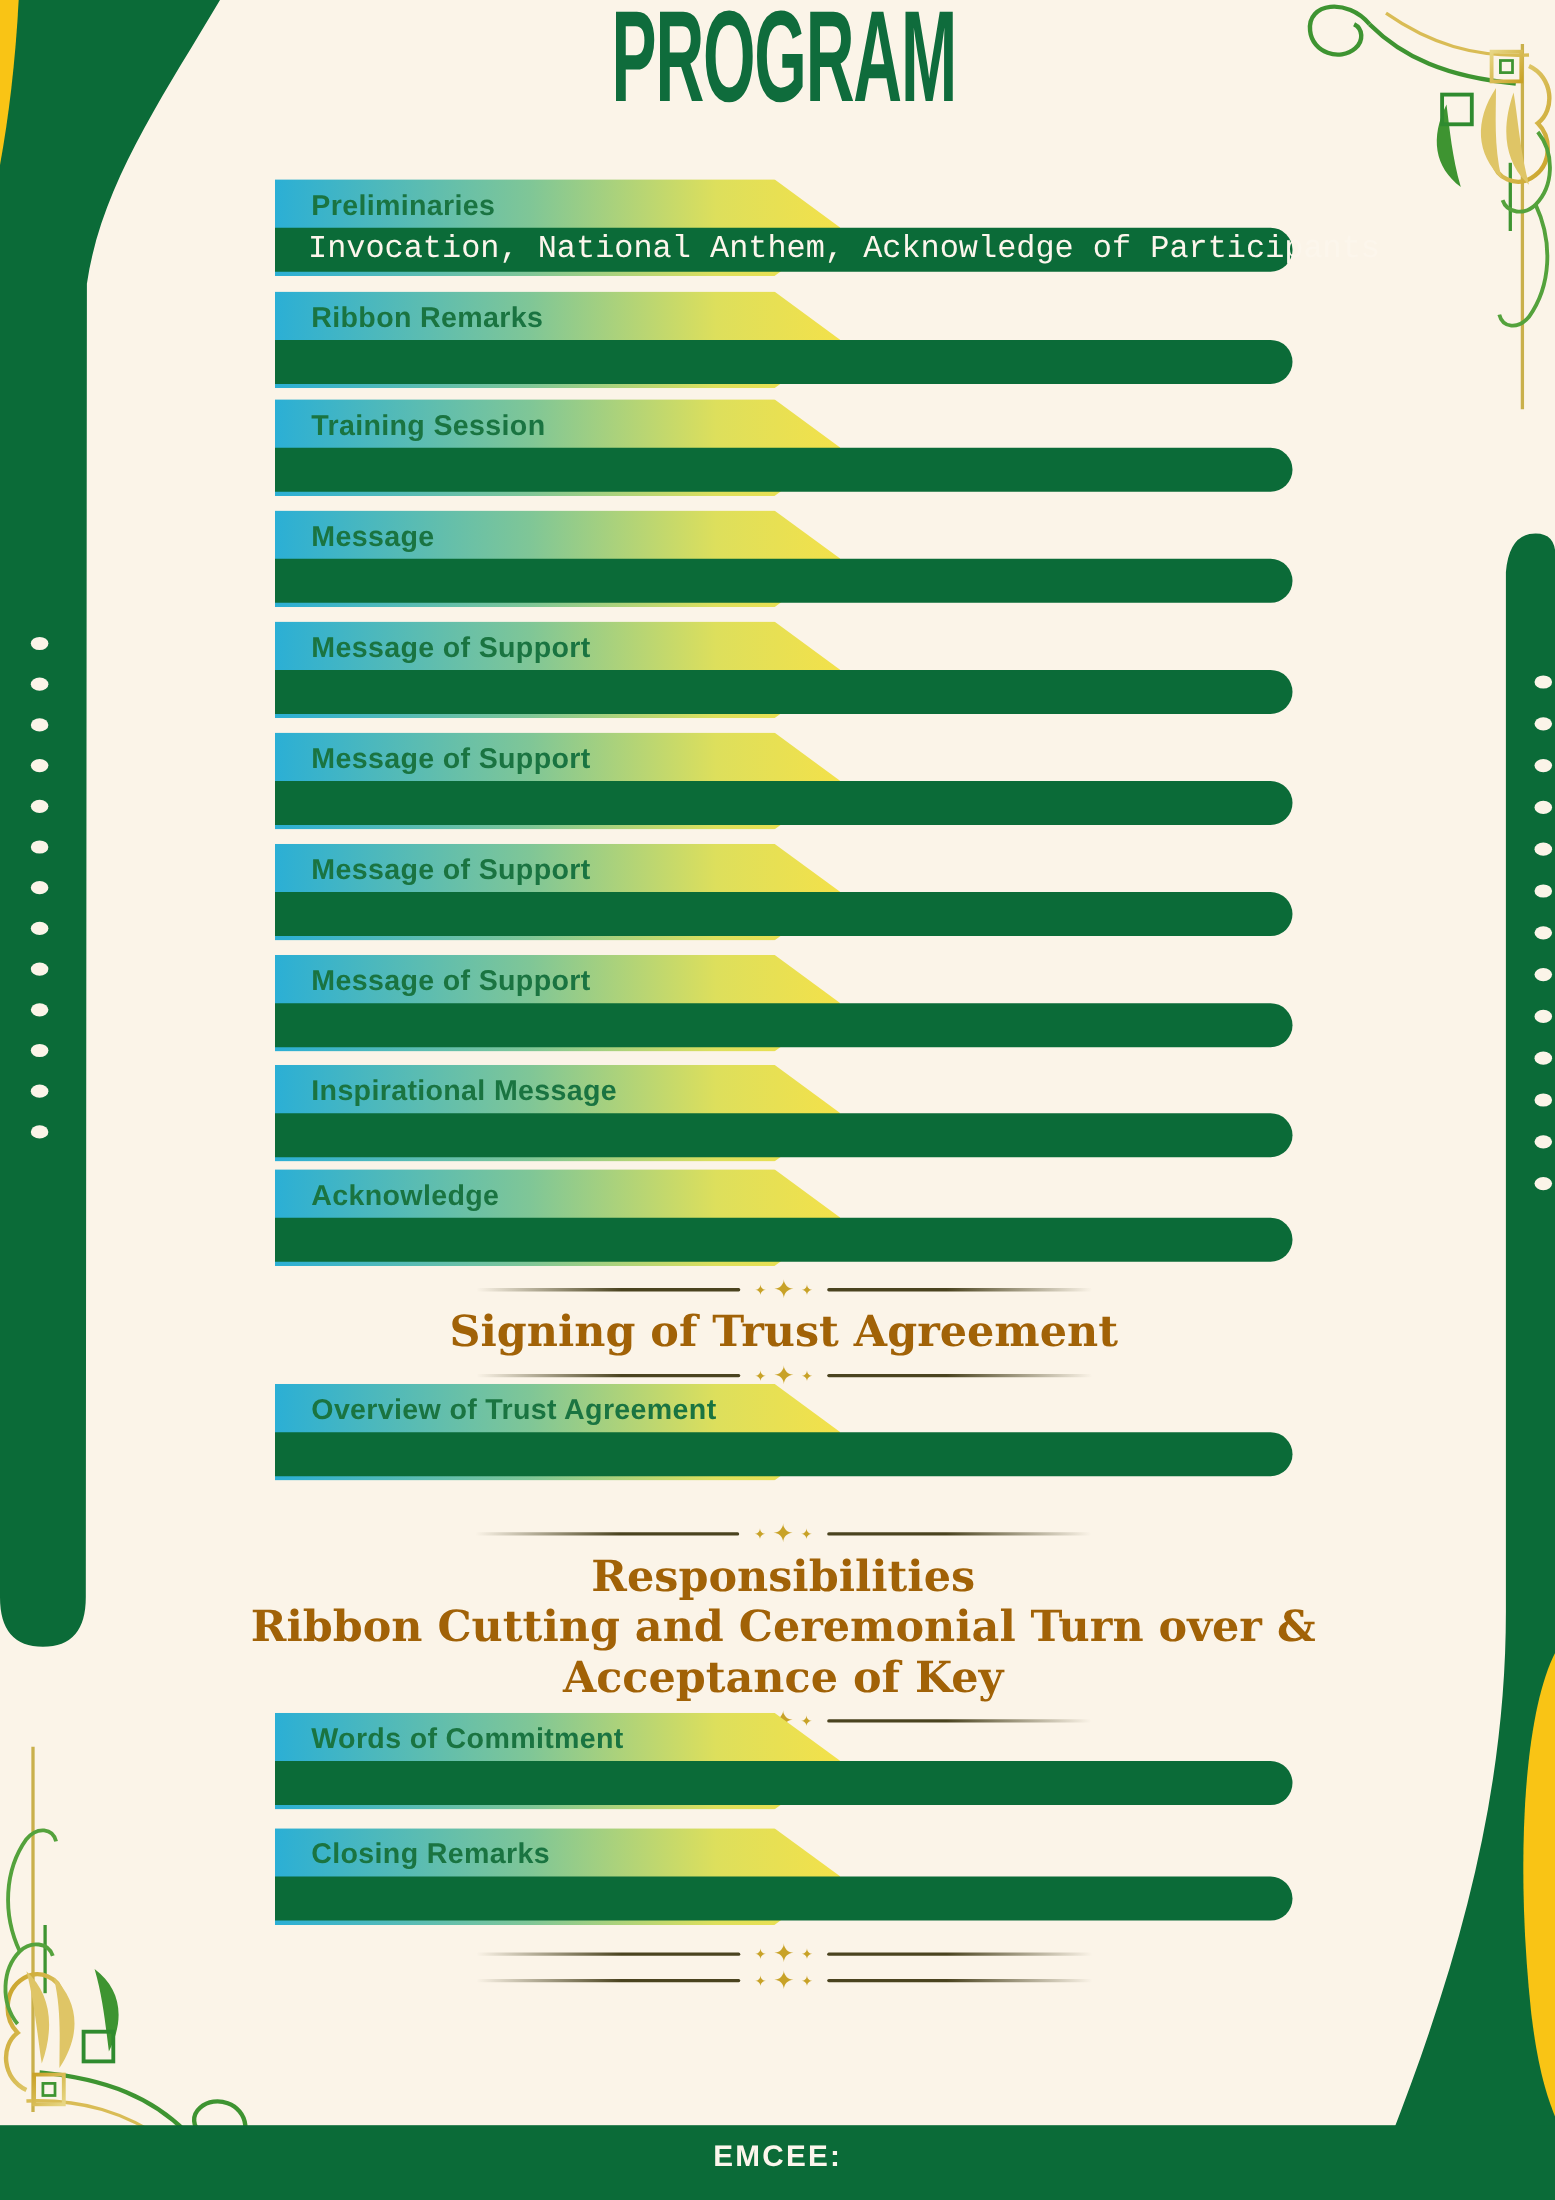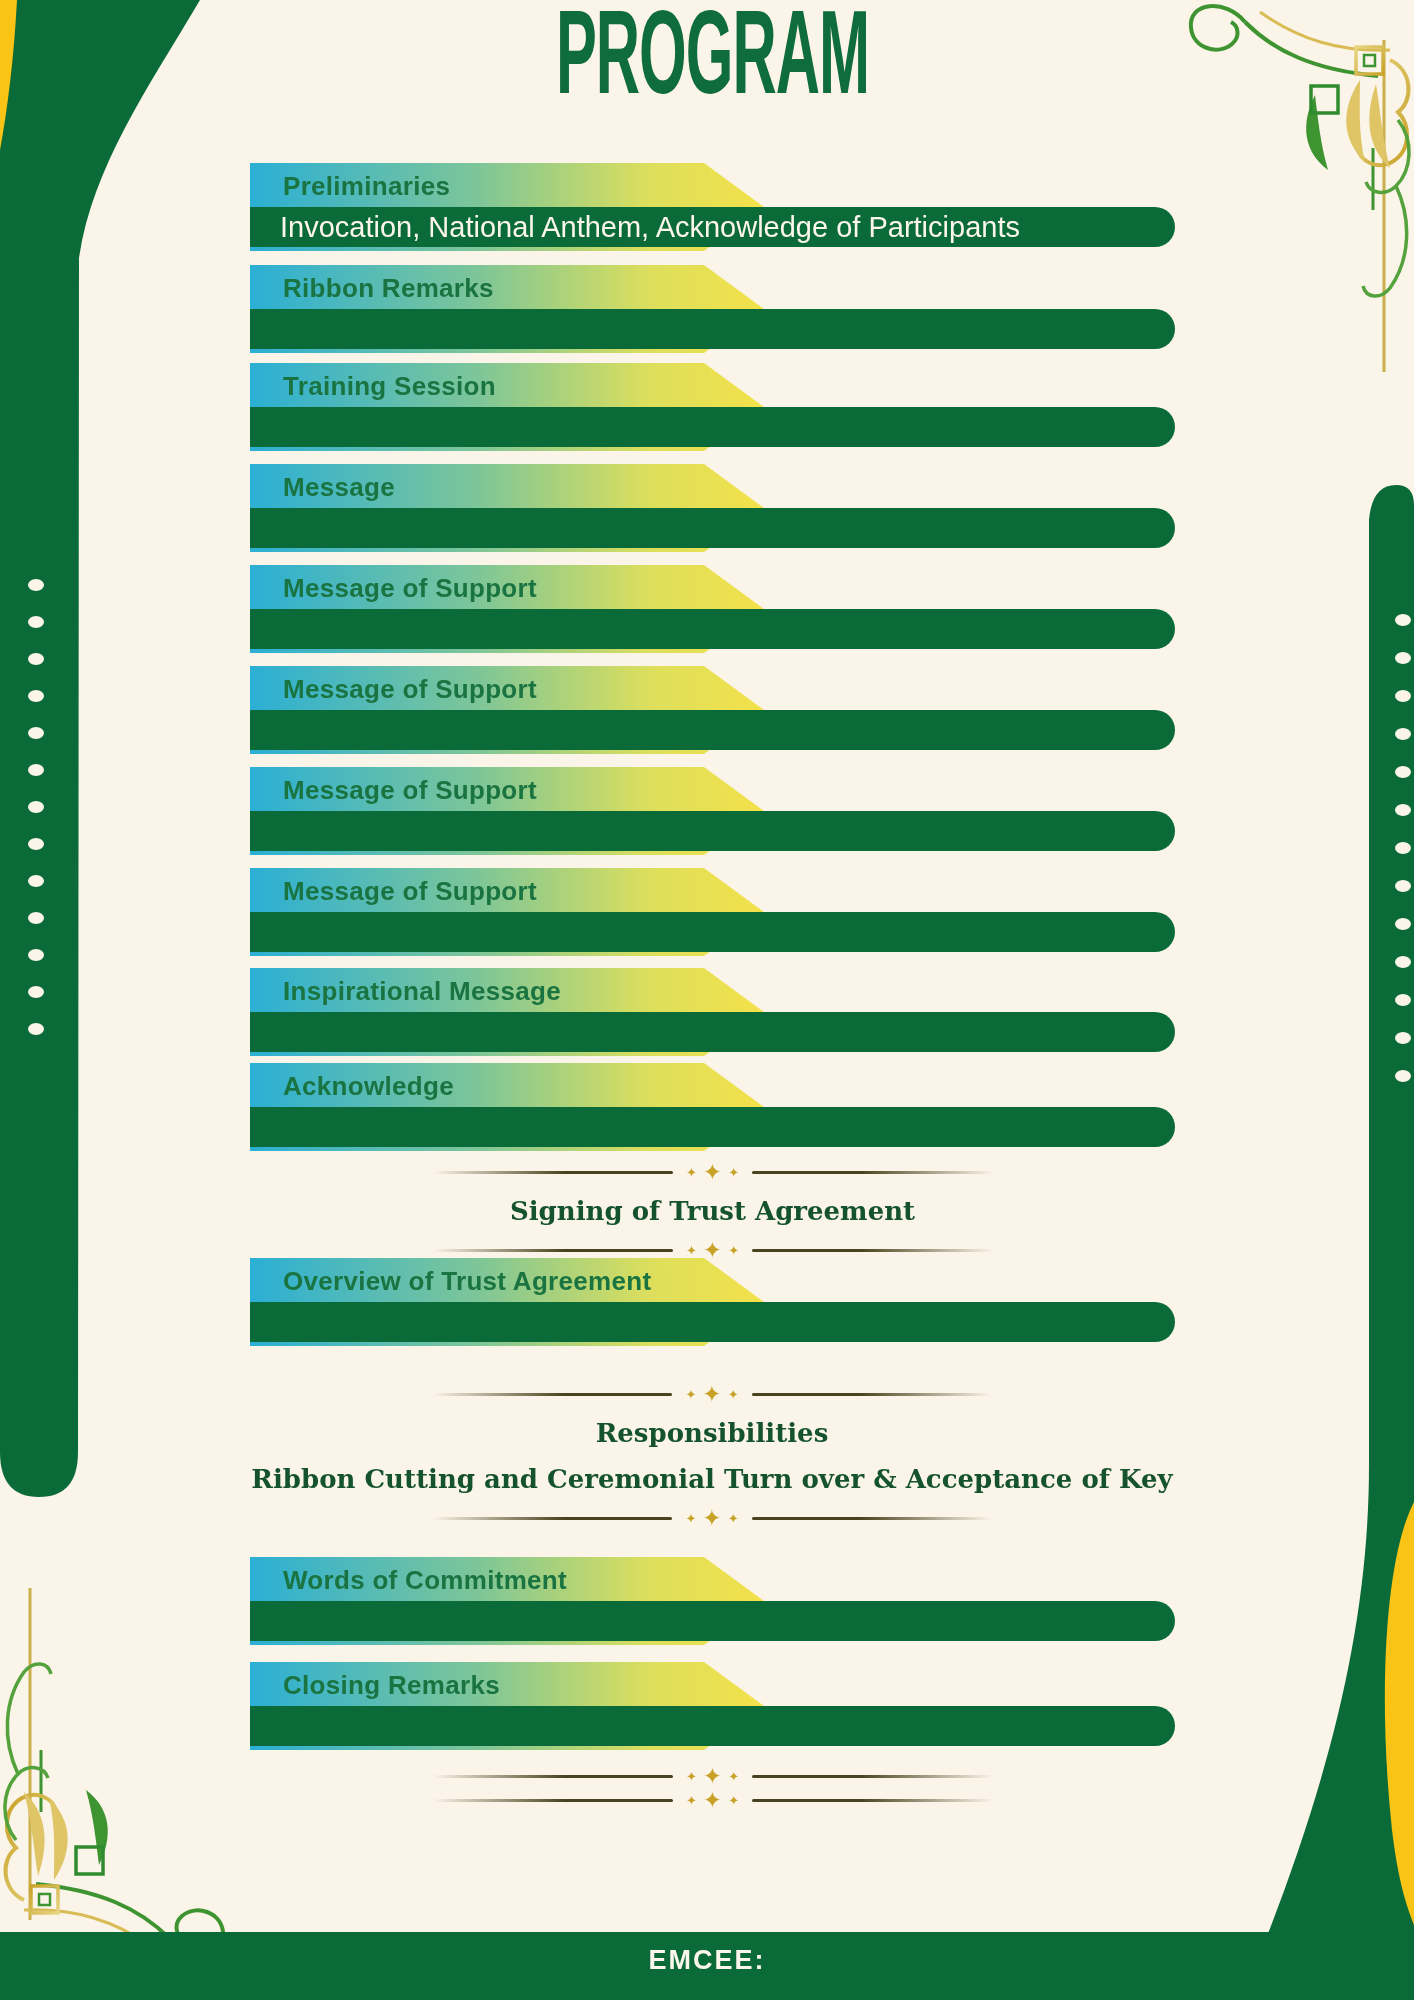--- a/index.html
+++ b/index.html
@@ -27,34 +27,34 @@
   .tab-label {
     position:absolute; left:33px; top:0; height:46px; line-height:46px;
     font-weight:bold; font-size:26px; color:#1A7441; letter-spacing:.3px; white-space:nowrap;
   }
   .bar {
     position:absolute; left:0; top:44px; width:925px; height:40px;
     background:#0B6B38; border-radius:0 20px 20px 0;
   }
   .bar-text {
     position:absolute; left:30px; top:0; height:28px; line-height:40px;
-    font-family:Liberation Sans, sans-serif; font-size:29px; color:#FCF6EC; white-space:nowrap;
+    font-family:Liberation Mono, monospace; font-size:29px; color:#FCF6EC; white-space:nowrap;
   }
   
   .heading-block { position:absolute; left:250px; width:925px; text-align:center; z-index:3; }
   .heading-block.wide { left:192px; width:1040px; }
   .divider { display:flex; align-items:center; justify-content:center; width:560px; margin:0 auto; height:24px; }
   .divider .line { flex:1; height:3px; border-radius:2px; }
   .divider .line.l { background:linear-gradient(90deg, rgba(74,67,31,0), #4A431F 55%); margin-right:10px; }
   .divider .line.r { background:linear-gradient(270deg, rgba(74,67,31,0), #4A431F 55%); margin-left:10px; }
   .sparkle { color:#C8A227; font-size:13px; line-height:1; padding:0 3px; }
   .sparkle.big { font-size:23px; }
   .heading-text {
-    font-family:"DejaVu Serif", serif; font-weight:bold; color:#14532d;
-    font-size:26px; line-height:46px; margin:4px 0;
+    font-family:"DejaVu Serif", serif; font-weight:bold; color:#a16207;
+    font-size:39px; line-height:46px; margin:4px 0;
   }
   .heading-text span { display:block; }
   
   .footer-bar {
     position:absolute; left:0; bottom:0; width:1414px; height:68px; background:#0B6B38; z-index:6;
     text-align:center;
   }
   .footer-label {
     display:inline-block; line-height:56px; color:#FCF6EC; font-weight:bold;
     font-size:27px; letter-spacing:2px;

